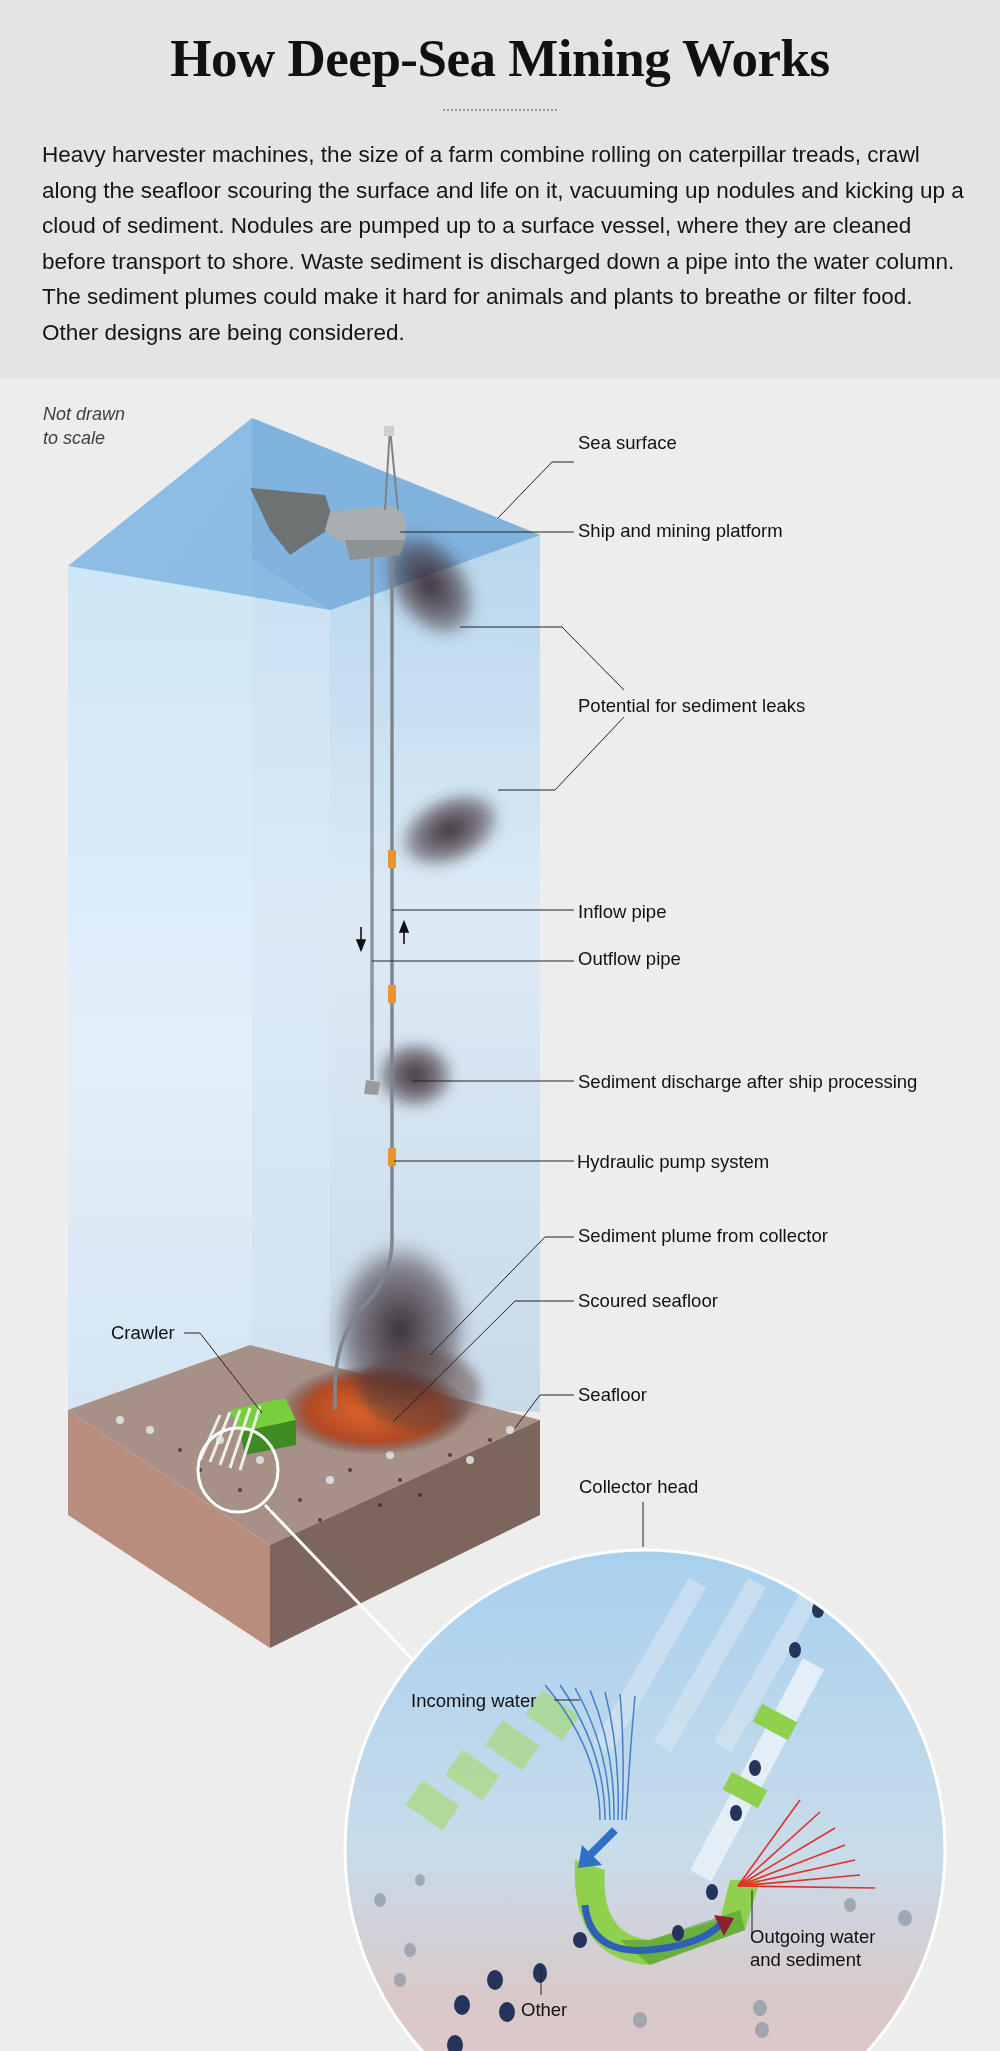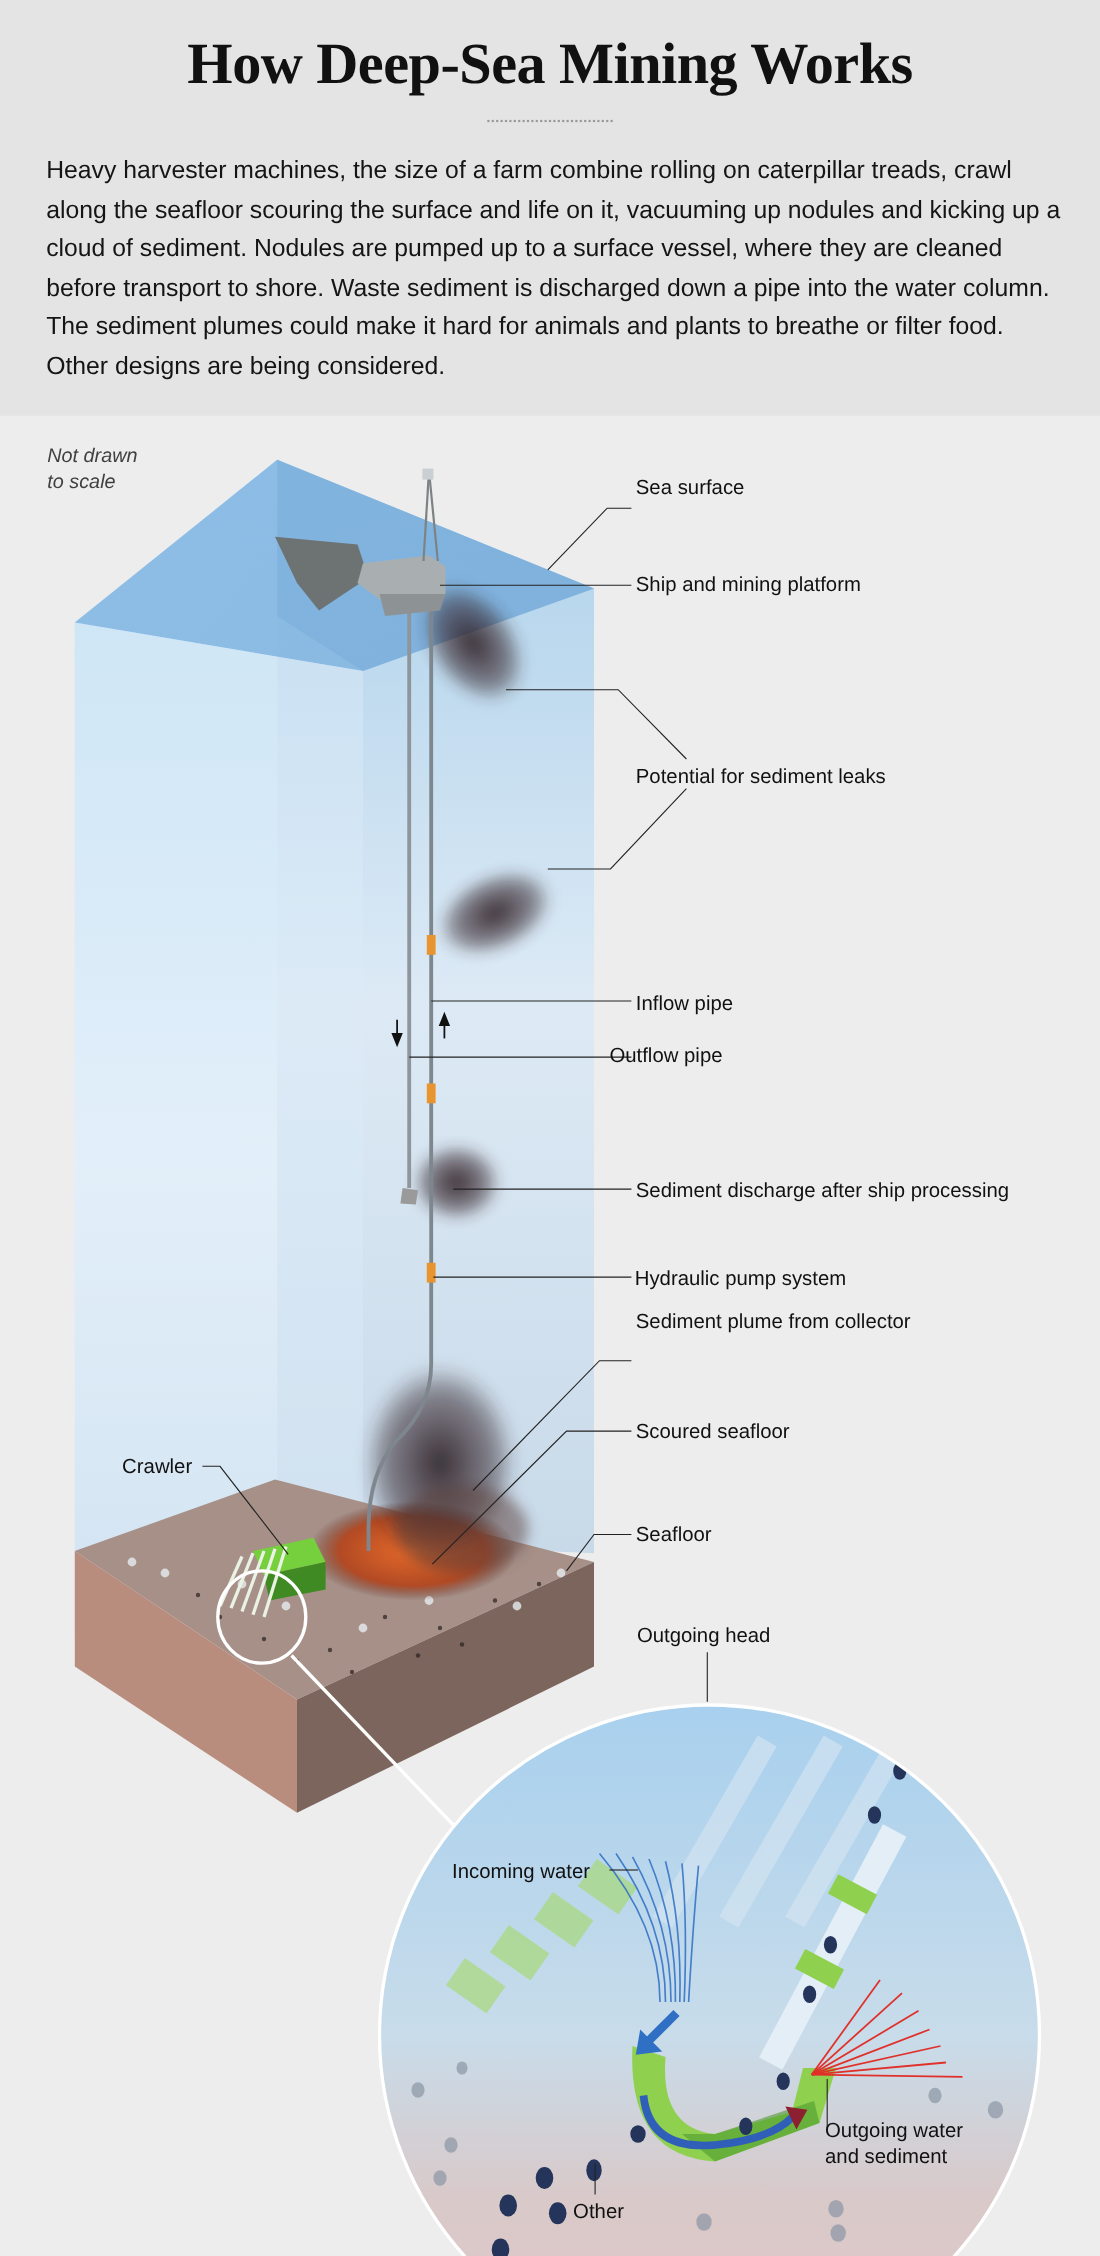--- a/index.html
+++ b/index.html
@@ -241,27 +241,27 @@
 
 <div class="note">
   <div>Not drawn</div>
   <div>to scale</div>
 </div>
 
 <div class="lbl" style="left:578px;top:432px">Sea surface</div>
 <div class="lbl" style="left:578px;top:520px">Ship and mining platform</div>
 <div class="lbl" style="left:578px;top:695px">Potential for sediment leaks</div>
 <div class="lbl" style="left:578px;top:901px">Inflow pipe</div>
-<div class="lbl" style="left:554px;top:948px">Outflow pipe</div>
+<div class="lbl" style="left:578px;top:948px">Outflow pipe</div>
 <div class="lbl" style="left:578px;top:1071px">Sediment discharge after ship processing</div>
 <div class="lbl" style="left:577px;top:1151px">Hydraulic pump system</div>
-<div class="lbl" style="left:578px;top:1190px">Sediment plume from collector</div>
+<div class="lbl" style="left:578px;top:1225px">Sediment plume from collector</div>
 <div class="lbl" style="left:578px;top:1290px">Scoured seafloor</div>
 <div class="lbl" style="left:578px;top:1384px">Seafloor</div>
 <div class="lbl" style="left:111px;top:1322px">Crawler</div>
-<div class="lbl" style="left:579px;top:1476px">Outgoing head</div>
+<div class="lbl" style="left:579px;top:1476px">Collector head</div>
 
 <div class="lbl" style="left:411px;top:1690px">Incoming water</div>
 <div class="lbl" style="left:750px;top:1925px;line-height:23px">
   <div>Outgoing water</div>
   <div>and sediment</div>
 </div>
 <div class="lbl" style="left:521px;top:1999px">Other</div>
 
 </body></html>

